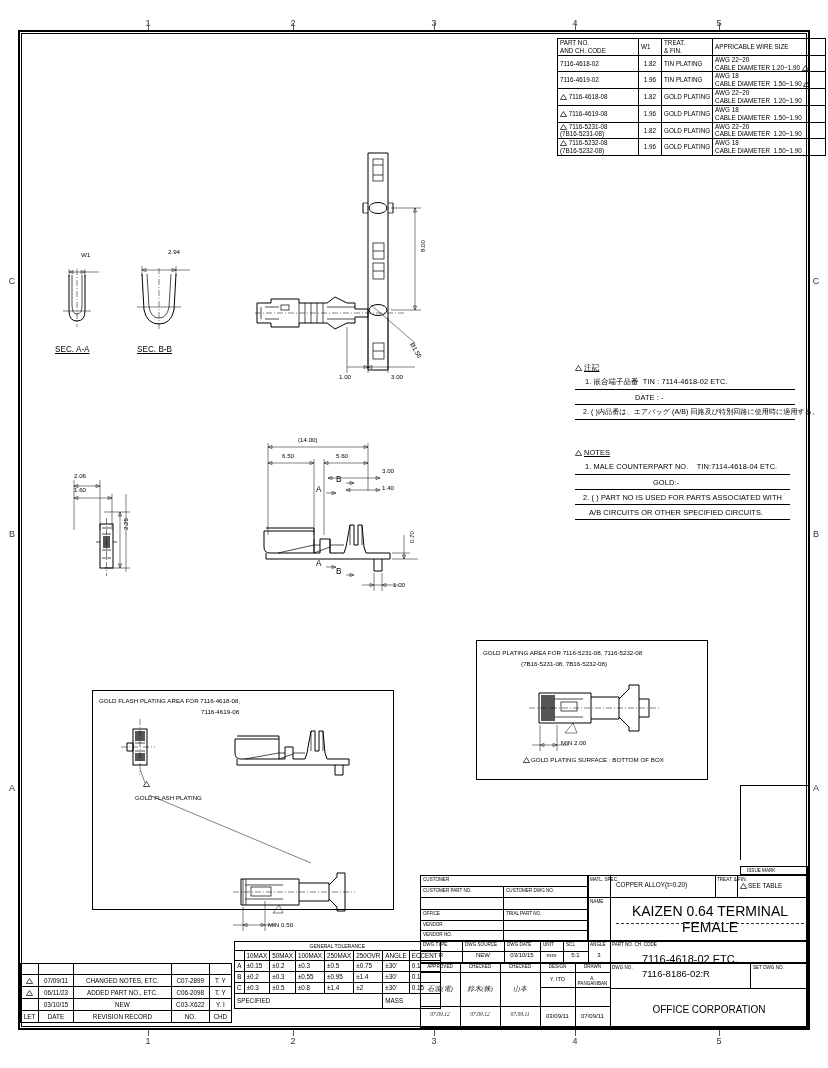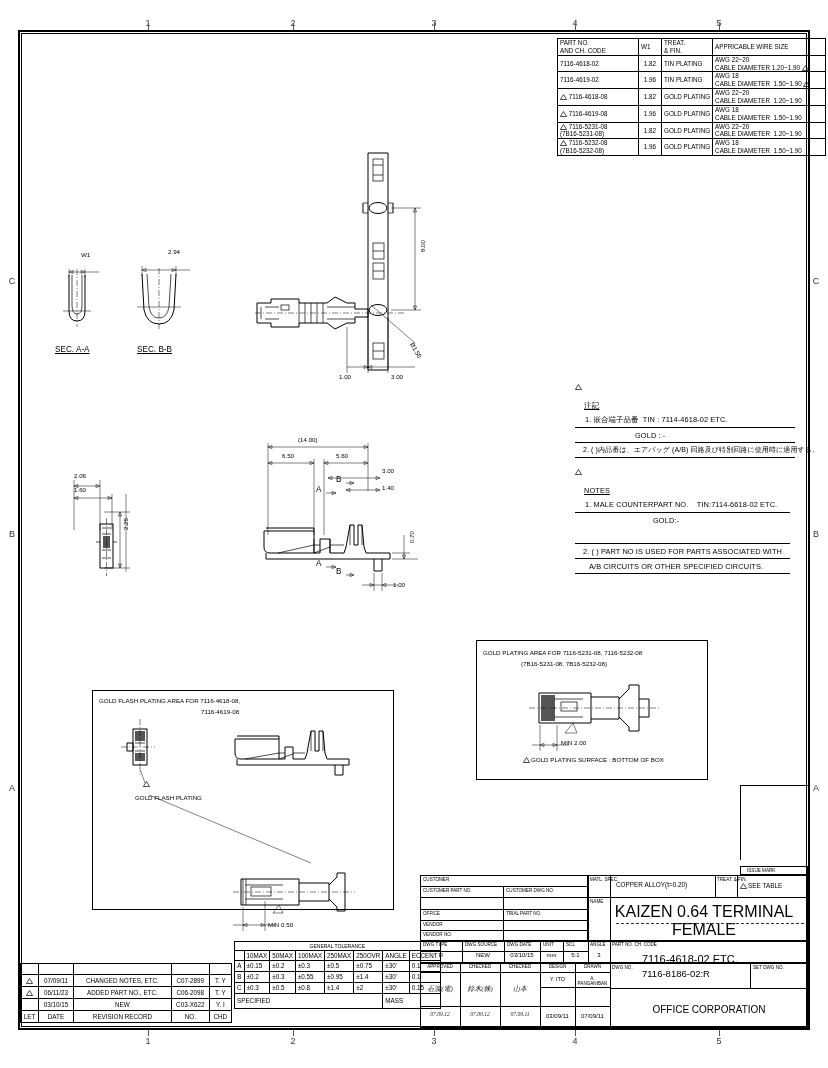--- a/index.html
+++ b/index.html
@@ -6,21 +6,21 @@
   body{width:828px;height:1068px;position:relative;
        font-family:"Liberation Sans","DejaVu Sans",sans-serif;color:#000;
        -webkit-font-smoothing:none;}
   .abs{position:absolute;}
   
   #sheet-frame{left:18px;top:30px;width:792px;height:1000px;border:2px solid #000;box-sizing:border-box;}
   #sheet-frame-inner{left:21px;top:33px;width:786px;height:994px;border:1px solid #000;box-sizing:border-box;}
   .zone-lbl{font-size:9px;color:#333;text-align:center;}
   .zone-tick{background:#555;}
   
-  .t{font-size:7.4px;line-height:1.25;white-space:pre;letter-spacing:.1px;margin-top:38px;}
+  .t{font-size:7.4px;line-height:1.25;white-space:pre;letter-spacing:.1px;}
   .t8{font-size:8.2px;line-height:1.25;white-space:pre;}
   .t6{font-size:6.2px;line-height:1.2;white-space:pre;}
   .u{text-decoration:underline;}
   .ctr{text-align:center;}
   .vert{writing-mode:vertical-rl;transform:rotate(180deg);}
   
   table{border-collapse:collapse;}
   table td,table th{border:1px solid #000;font-weight:normal;padding:0 2px;
       font-size:6.3px;line-height:1.25;vertical-align:middle;white-space:pre;}
   
@@ -303,35 +303,35 @@
 <div class="abs" style="left:575px;top:363px;width:220px;">
   <div style="display:flex;align-items:center;gap:2px;">
     <span class="warn">
         <svg width="7" height="6">
           <path class="wthin" d="M3.5 0.5 L6.6 5.5 L0.4 5.5 Z"></path>
         </svg>
       </span>
     <span class="t u" style="font-size:7.6px;">注記</span>
   </div>
   <div class="t" style="margin-top:5px;padding-left:10px;border-bottom:1px solid #000;padding-bottom:2px;">1. 嵌合端子品番  TIN : 7114-4618-02 ETC.</div>
-  <div class="t" style="margin-top:3px;padding-left:60px;border-bottom:1px solid #000;padding-bottom:2px;">GOLD : -</div>
+  <div class="t" style="margin-top:3px;padding-left:60px;border-bottom:1px solid #000;padding-bottom:2px;">DATE : -</div>
   <div class="t" style="margin-top:3px;padding-left:8px;border-bottom:1px solid #000;padding-bottom:2px;font-size:7px;">2. ( )内品番は、エアバッグ (A/B) 回路及び特別回路に使用時に適用する。</div>
 </div>
 
 <div class="abs" style="left:575px;top:448px;width:215px;">
   <div style="display:flex;align-items:center;gap:2px;">
     <span class="warn">
         <svg width="7" height="6">
           <path class="wthin" d="M3.5 0.5 L6.6 5.5 L0.4 5.5 Z"></path>
         </svg>
       </span>
     <span class="t u" style="font-size:7.4px;">NOTES</span>
   </div>
-  <div class="t" style="margin-top:5px;padding-left:10px;border-bottom:1px solid #000;padding-bottom:2px;">1. MALE COUNTERPART NO.    TIN:7114-6618-02 ETC.</div>
-  <div class="t" style="margin-top:3px;padding-left:78px;border-bottom:1px solid #000;padding-bottom:18px;">GOLD:-</div>
+  <div class="t" style="margin-top:5px;padding-left:10px;border-bottom:1px solid #000;padding-bottom:2px;">1. MALE COUNTERPART NO.    TIN:7114-4618-04 ETC.</div>
+  <div class="t" style="margin-top:3px;padding-left:78px;border-bottom:1px solid #000;padding-bottom:2px;">GOLD:-</div>
   <div class="t" style="margin-top:3px;padding-left:8px;border-bottom:1px solid #000;padding-bottom:2px;">2. ( ) PART NO IS USED FOR PARTS ASSOCIATED WITH</div>
   <div class="t" style="margin-top:3px;padding-left:14px;border-bottom:1px solid #000;padding-bottom:2px;">A/B CIRCUITS OR OTHER SPECIFIED CIRCUITS.</div>
 </div>
 
 <div class="abs cbox" style="left:92px;top:690px;width:302px;height:220px;">
   <div class="t6" style="position:absolute;left:6px;top:6px;">GOLD FLASH PLATING AREA FOR 7116-4618-08,</div>
   <div class="t6" style="position:absolute;left:108px;top:17px;">7116-4619-08</div>
   <svg style="position:absolute;left:0;top:0;" width="302" height="220">
 
     <rect class="wm" x="40" y="38" width="14" height="36"></rect>
@@ -543,21 +543,21 @@
 &amp; FIN.</div>
   <div class="abs" style="left:320px;top:16px;display:flex;align-items:center;gap:1px;">
     <span class="warn">
         <svg width="7" height="6">
           <path class="wthin" d="M3.5 0.5 L6.6 5.5 L0.4 5.5 Z"></path>
         </svg>
       </span>
     <span style="font-size:6.4px;">SEE TABLE</span>
   </div>
   <div class="abs lbl" style="left:170px;top:33px;">NAME</div>
-  <div class="abs ctr" style="left:186px;top:37px;width:196px;font-size:16px;">KAIZEN 0.64 TERMINAL FEMALE</div>
+  <div class="abs ctr" style="left:192px;top:37px;width:196px;font-size:14px;">KAIZEN 0.64 TERMINAL FEMALE</div>
   <div class="abs" style="left:196px;top:57px;width:188px;border-top:1px dashed #333;"></div>
 
   <div class="abs" style="left:0px;top:75px;width:388px;height:22px;border:1px solid #000;box-sizing:border-box;"></div>
   <div class="abs hl" style="left:0px;top:85px;width:168px;"></div>
   <div class="abs vl" style="left:42px;top:75px;height:22px;"></div>
   <div class="abs vl" style="left:84px;top:75px;height:22px;"></div>
   <div class="abs vl" style="left:120px;top:75px;height:22px;"></div>
   <div class="abs vl" style="left:143px;top:75px;height:22px;"></div>
   <div class="abs vl" style="left:168px;top:75px;height:22px;"></div>
   <div class="abs vl" style="left:190px;top:75px;height:22px;"></div>

